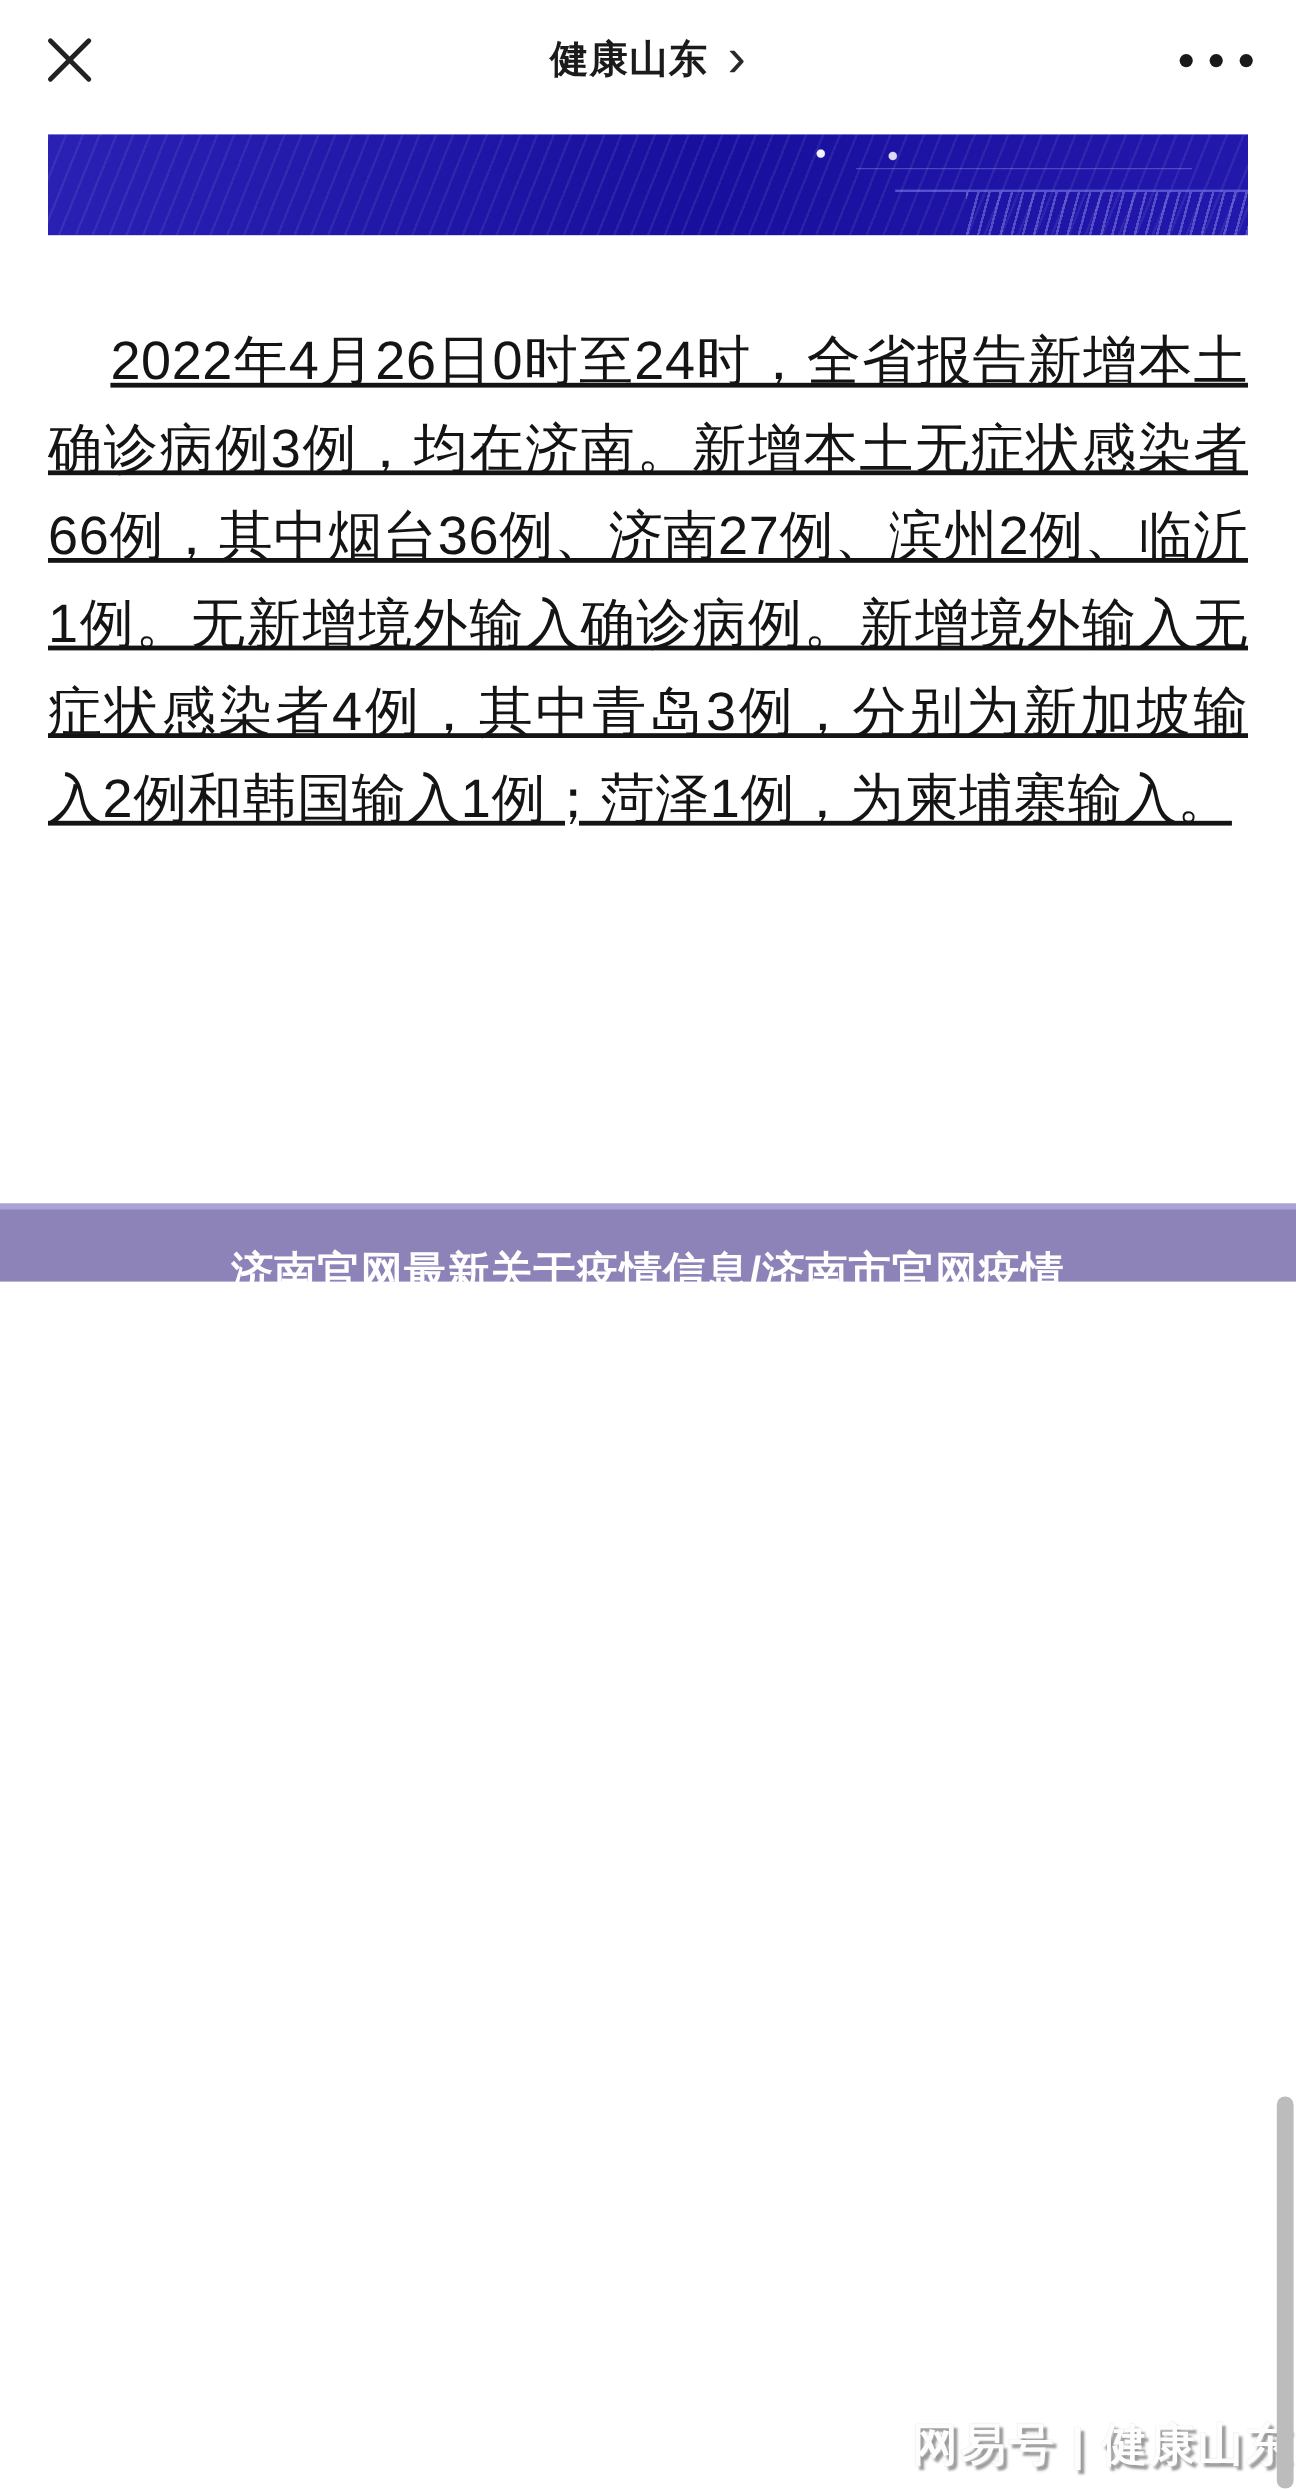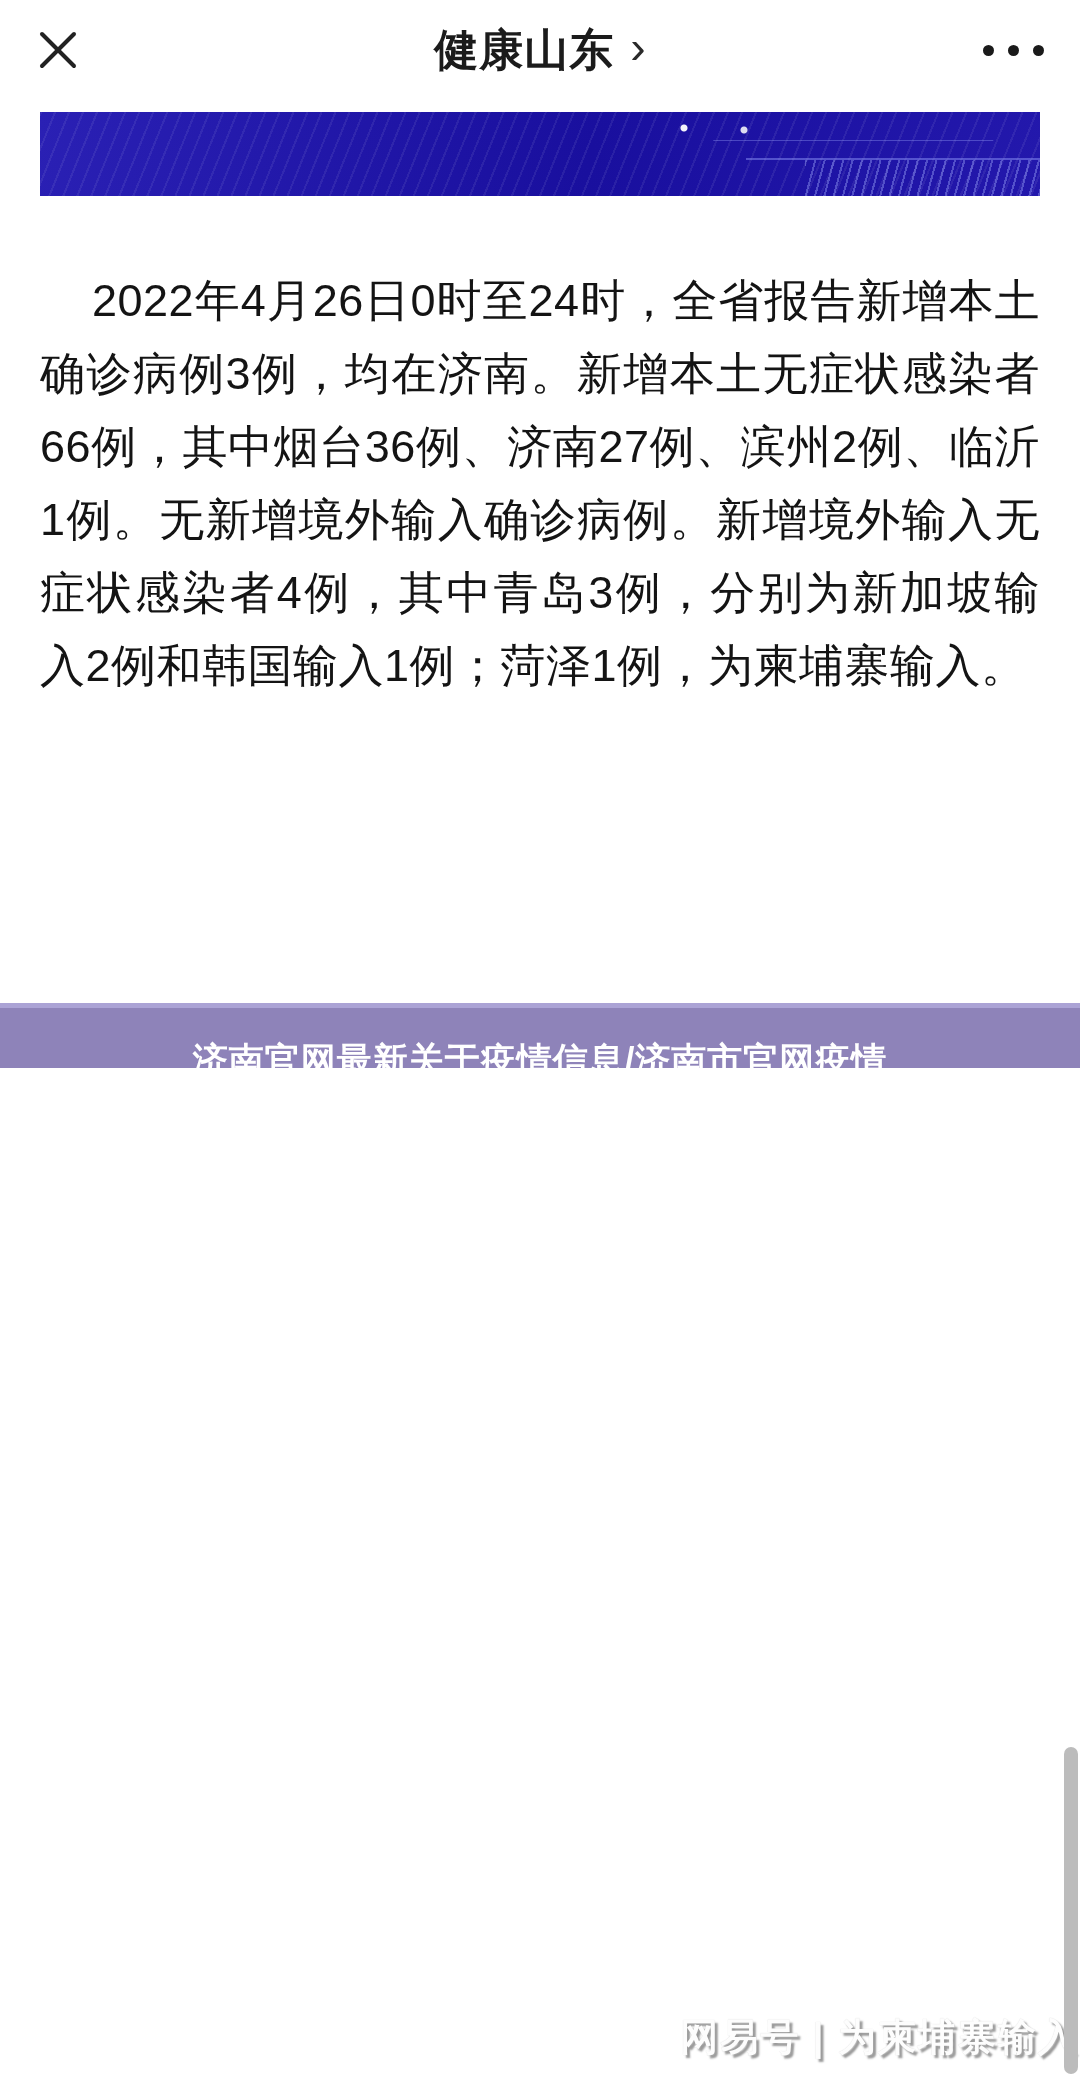--- a/index.html
+++ b/index.html
@@ -13,21 +13,21 @@
   header{
     position:absolute;top:0;left:0;right:0;height:100px;
     display:flex;align-items:center;justify-content:space-between;
     background:#ffffff;padding:0 34px;box-sizing:border-box;
   }
   .close-btn{width:48px;height:48px;display:flex;align-items:center;justify-content:center;cursor:pointer;}
   .title-wrap{
     position:absolute;left:50%;top:0;height:100px;transform:translateX(-50%);
     display:flex;align-items:center;gap:16px;cursor:pointer;
   }
-  .title-wrap .t{font-size:44px;font-weight:700;color:#1b1b1b;letter-spacing:1px;}
+  .title-wrap .t{font-size:32px;font-weight:700;color:#1b1b1b;letter-spacing:1px;}
   .title-wrap .chev{font-size:46px;font-weight:400;color:#2a2a2a;line-height:1;transform:translateY(-3px);}
   .more-btn{display:flex;align-items:center;gap:14px;cursor:pointer;padding:10px 2px;}
   .more-btn i{width:11px;height:11px;border-radius:50%;background:#1a1a1a;display:block;}
   
   .banner{
     position:absolute;left:40px;top:112px;width:1000px;height:84px;overflow:hidden;
     background-image:
       radial-gradient(circle, rgba(255,255,255,.95) 0 3px, transparent 4px),
       radial-gradient(circle, rgba(255,255,255,.85) 0 3px, transparent 4px),
       linear-gradient(rgba(150,160,255,.45), rgba(150,160,255,.45)),
@@ -46,20 +46,21 @@
     border-top:1px solid rgba(160,170,255,.35);
     transform:skewX(-28deg);
   }
   
   main{position:absolute;left:40px;right:40px;top:196px;}
   main p{
     margin:68px 0 0 0;
     font-size:45px;line-height:73px;letter-spacing:.5px;
     text-align:justify;text-indent:52px;word-break:break-all;
     color:#141414;
+    text-decoration:underline;
   }
   
   .overlay-band{
     position:absolute;left:0;right:0;top:1003px;height:65px;box-sizing:border-box;
     background:rgba(130,117,177,0.90);
     border-top:5px solid rgba(173,164,214,0.95);
     display:flex;align-items:center;justify-content:center;
   }
   .overlay-band span{
     font-size:35px;font-weight:700;color:#ffffff;letter-spacing:1px;white-space:nowrap;margin-top:45px;
@@ -102,17 +103,17 @@
   <div class="banner"></div>
 
   <main>
     <p>2022年4月26日0时至24时，全省报告新增本土确诊病例3例，均在济南。新增本土无症状感染者66例，其中烟台36例、济南27例、滨州2例、临沂1例。无新增境外输入确诊病例。新增境外输入无症状感染者4例，其中青岛3例，分别为新加坡输入2例和韩国输入1例；菏泽1例，为柬埔寨输入。</p>
   </main>
 
   <div class="overlay-band">
     <span>济南官网最新关于疫情信息/济南市官网疫情</span>
   </div>
 
-  <div class="source-mark">网易号 | 为柬埔寨输入</div>
+  <div class="source-mark">网易号 | 健康山东</div>
 
   <div class="scrollbar-thumb"></div>
 
 </div>
 
 </body></html>

